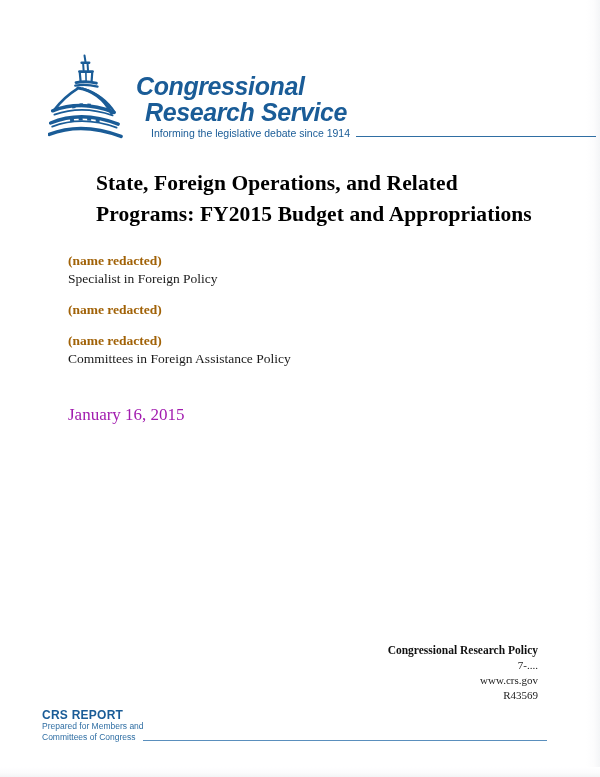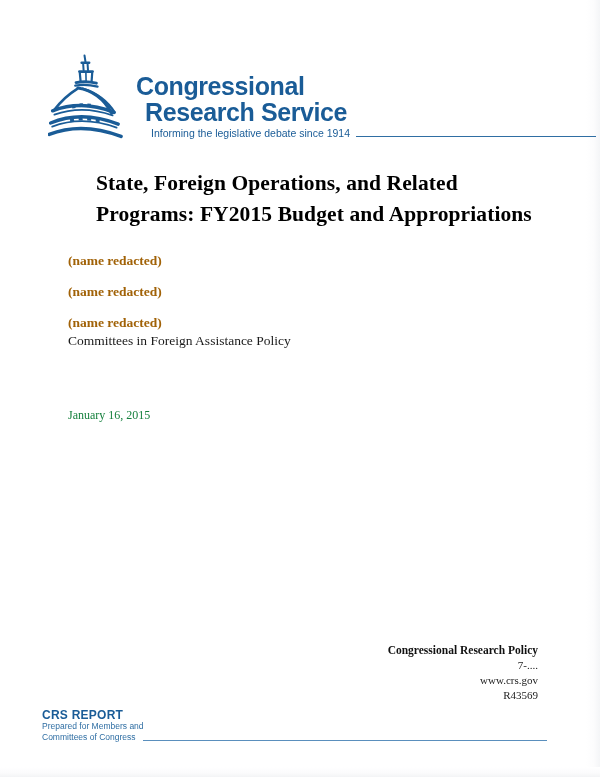--- a/index.html
+++ b/index.html
@@ -55,20 +55,21 @@
     height: 92px;
   }
   .wordmark {
     position: absolute;
     left: 88px;
     top: 22px;
     width: 410px;
   }
   .wordmark-line {
     font-family: "Liberation Sans", sans-serif;
+    font-style: italic;
     font-weight: bold;
     font-size: 25px;
     line-height: 25px;
     letter-spacing: -0.4px;
     color: #1a5c97;
     white-space: nowrap;
   }
   .wordmark-line.second {
     margin-left: 9px;
     margin-top: 1px;
@@ -133,23 +134,23 @@
     font-size: 13.5px;
     line-height: 18px;
     color: #1a1a1a;
   }
 
   .doc-date {
     position: absolute;
     left: 68px;
     top: 406px;
     font-family: "Liberation Serif", serif;
-    font-size: 12px;
+    font-size: 17px;
     line-height: 18px;
-    color: #15803d;
+    color: #a21caf;
   }
 
   
   .imprint {
     position: absolute;
     right: 62px;
     top: 643px;
     width: 260px;
     text-align: right;
   }
@@ -271,20 +272,21 @@
   </div>
 
   <div class="doc-title">
     <div>State, Foreign Operations, and Related</div>
     <div>Programs: FY2015 Budget and Appropriations</div>
   </div>
 
   <div class="authors">
     <div class="author">
       <div class="author-name">(name redacted)</div>
+      <div class="author-title">Specialist in Foreign Policy</div>
     </div>
     <div class="author">
       <div class="author-name">(name redacted)</div>
     </div>
     <div class="author">
       <div class="author-name">(name redacted)</div>
       <div class="author-title">Committees in Foreign Assistance Policy</div>
     </div>
   </div>
 

